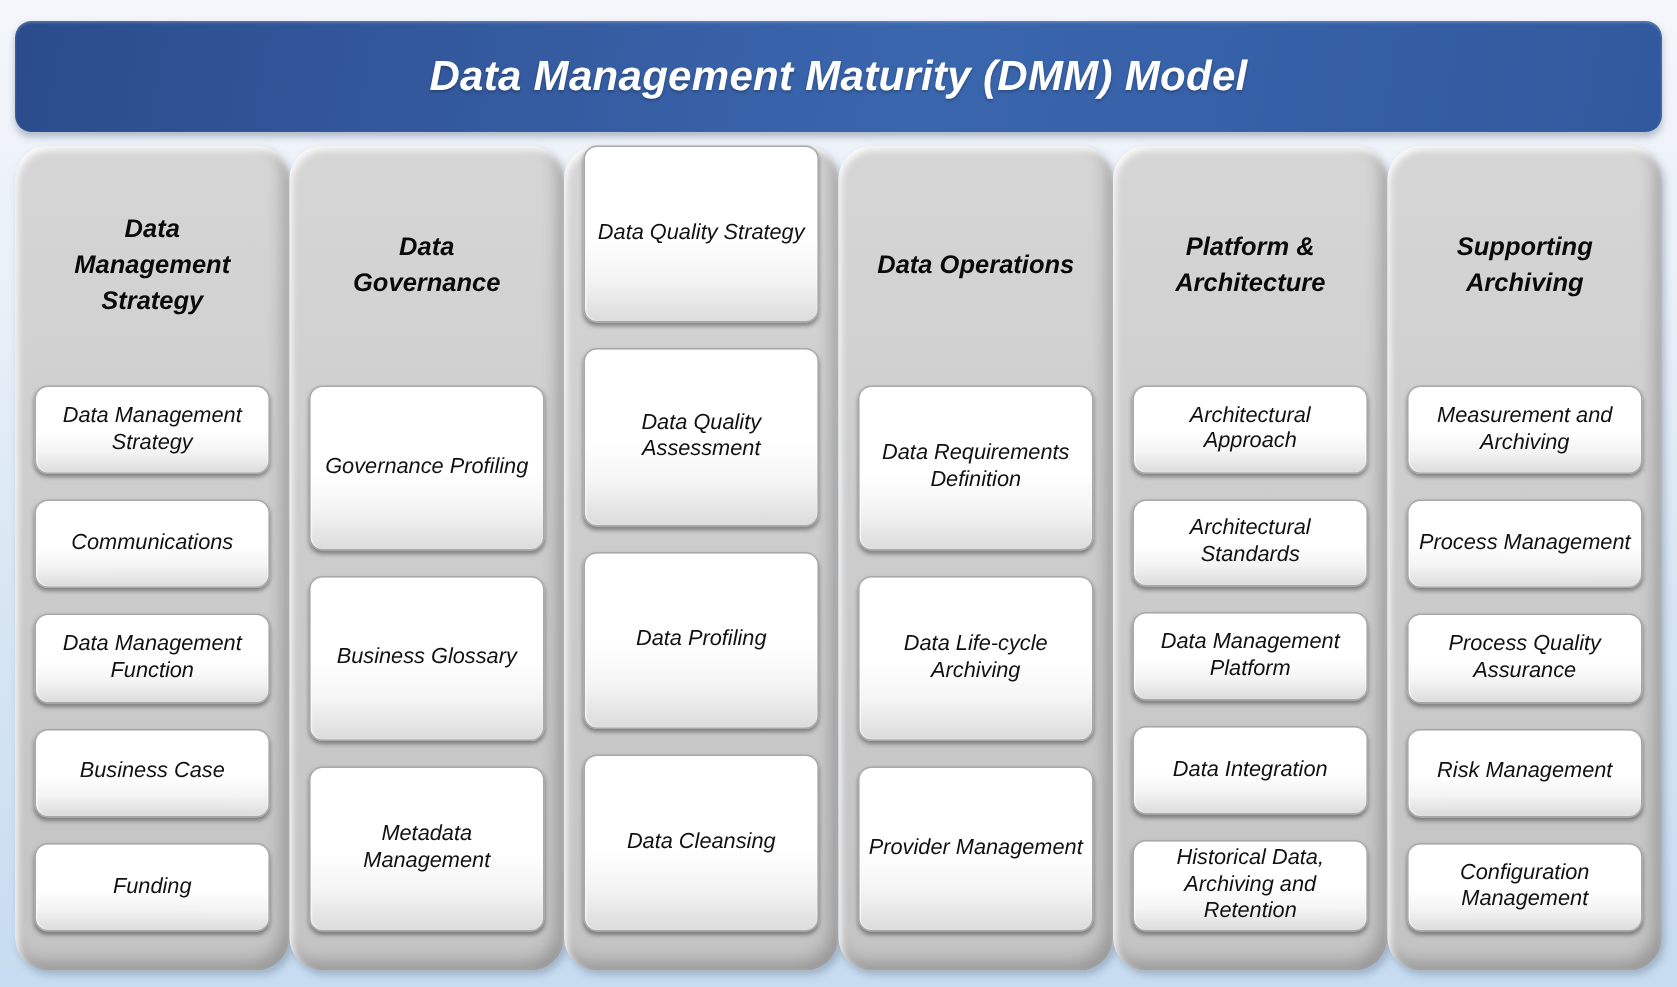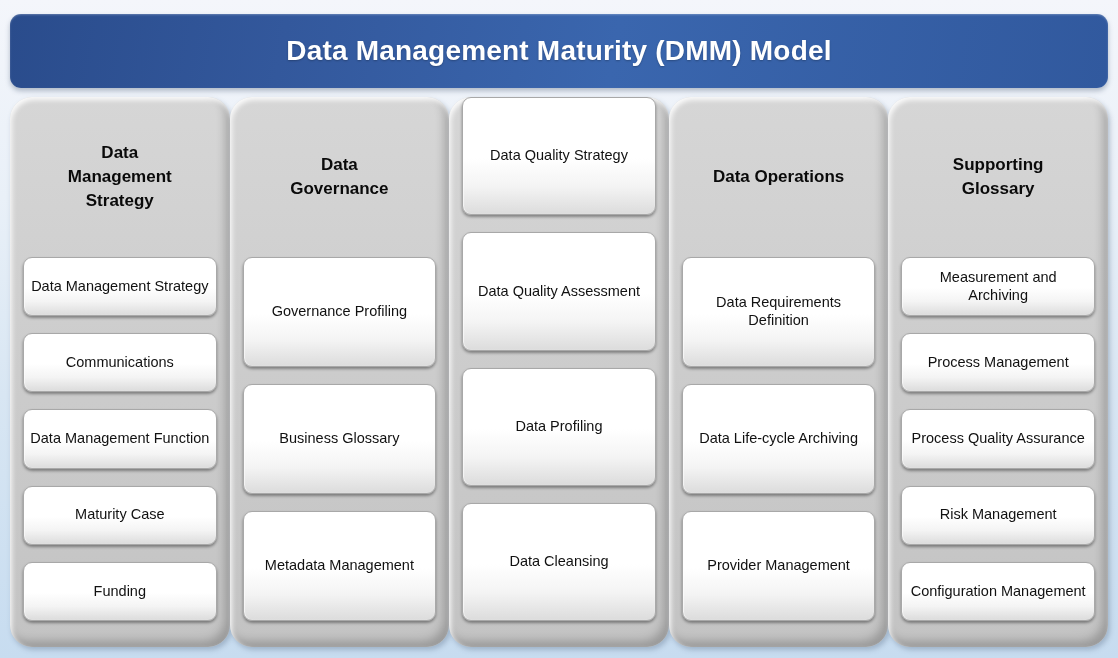--- a/index.html
+++ b/index.html
@@ -1,21 +1,21 @@
 <!DOCTYPE html>
 <html><head>
 <meta charset="utf-8">
 <style>
   html,body{margin:0;padding:0;}
   body{
     width:1118px;height:658px;overflow:hidden;
     font-family:"Liberation Sans", sans-serif;
     background:linear-gradient(180deg,#f4f6fb 0%,#e9f0f8 30%,#d8e6f3 60%,#c7dcf0 100%);
   }
-  .page{width:1118px;height:582px;box-sizing:border-box;padding:14px 10px 0 10px;}
+  .page{width:1118px;height:582px;box-sizing:border-box;padding:14px 10px 0 10px;font-style:italic;}
   .title-bar{
     height:74px;border-radius:11px;
     background:linear-gradient(100deg,#2a4c8c 0%,#33589c 25%,#3a66ae 55%,#31599e 100%);
     box-shadow:0 3px 5px rgba(60,80,110,0.35), inset 0 1px 2px rgba(255,255,255,0.25);
     display:flex;align-items:center;justify-content:center;
   }
   .title-bar .title-text{
     color:#ffffff;font-size:28px;font-weight:bold;letter-spacing:0.2px;
     text-shadow:0 1px 2px rgba(0,0,0,0.25);
   }
@@ -60,21 +60,21 @@
   </div>
   <div class="columns">
       <div class="col">
         <div class="col-header">Data
 Management
 Strategy</div>
         <div class="col-items">
           <div class="item">Data Management Strategy</div>
           <div class="item">Communications</div>
           <div class="item">Data Management Function</div>
-          <div class="item">Maturity Case</div>
+          <div class="item">Business Case</div>
           <div class="item">Funding</div>
         </div>
       </div>
       <div class="col">
         <div class="col-header">Data
 Governance</div>
         <div class="col-items">
           <div class="item">Governance Profiling</div>
           <div class="item">Business Glossary</div>
           <div class="item">Metadata Management</div>
@@ -90,22 +90,33 @@
       </div>
       <div class="col">
         <div class="col-header">Data Operations</div>
         <div class="col-items">
           <div class="item">Data Requirements Definition</div>
           <div class="item">Data Life-cycle Archiving</div>
           <div class="item">Provider Management</div>
         </div>
       </div>
       <div class="col">
+        <div class="col-header">Platform &amp;
+Architecture</div>
+        <div class="col-items">
+          <div class="item">Architectural Approach</div>
+          <div class="item">Architectural Standards</div>
+          <div class="item">Data Management Platform</div>
+          <div class="item">Data Integration</div>
+          <div class="item">Historical Data, Archiving and Retention</div>
+        </div>
+      </div>
+      <div class="col">
         <div class="col-header">Supporting
-Glossary</div>
+Archiving</div>
         <div class="col-items">
           <div class="item">Measurement and Archiving</div>
           <div class="item">Process Management</div>
           <div class="item">Process Quality Assurance</div>
           <div class="item">Risk Management</div>
           <div class="item">Configuration Management</div>
         </div>
       </div>
     </div>
 </div>

